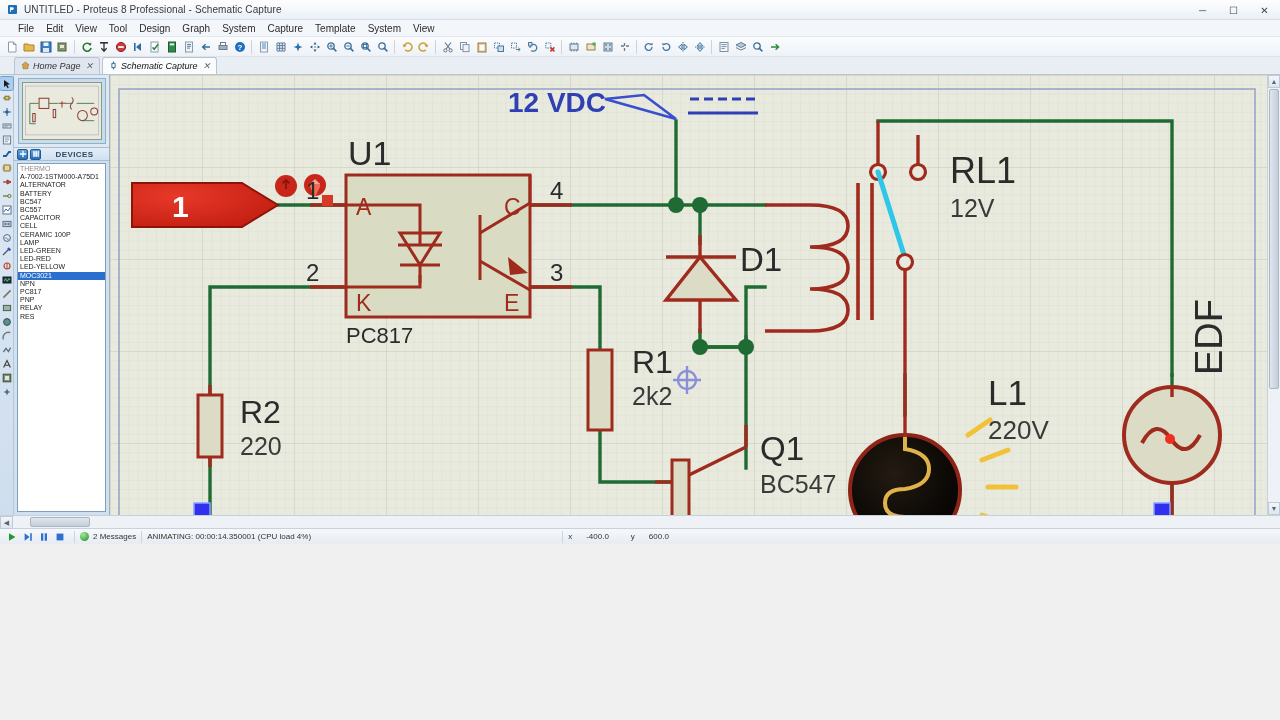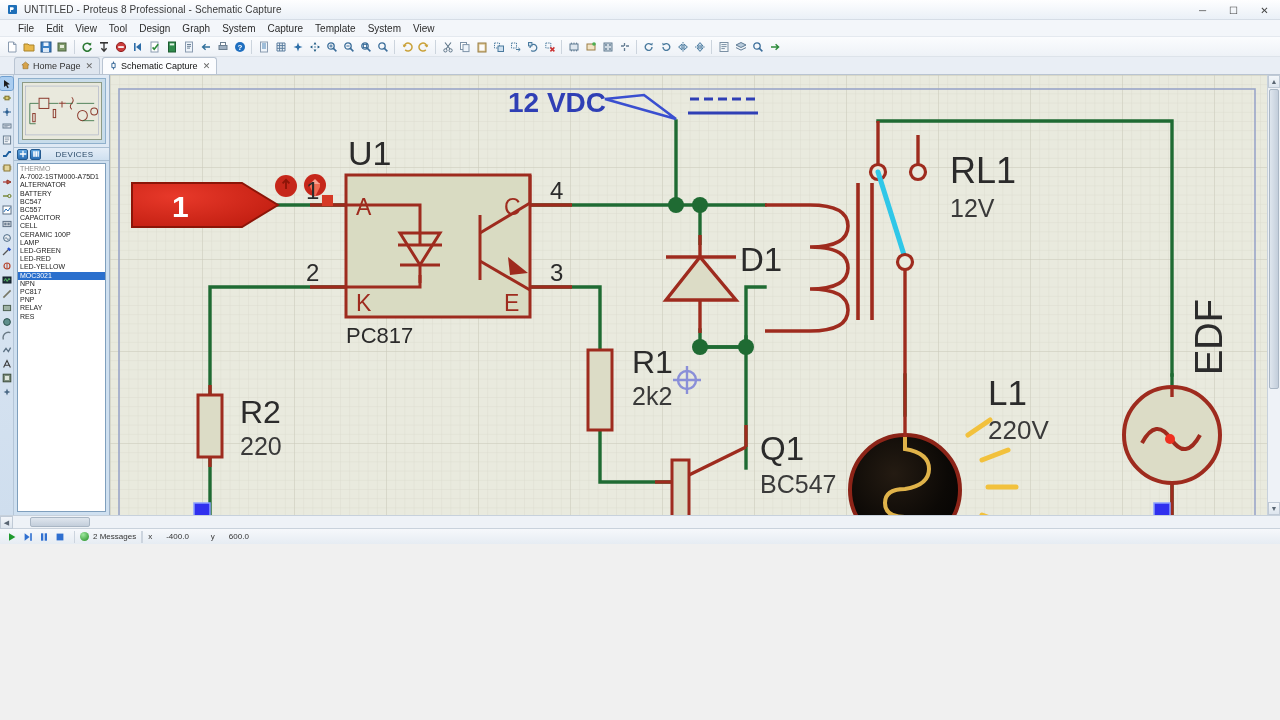--- a/index.html
+++ b/index.html
@@ -69,20 +69,21 @@
   }
   .tbtn svg { display:block; }
 
   
   .tabbar {
     height: 18px; flex: 0 0 18px;
     background: #e9eef5;
     display: flex; align-items: flex-end;
     padding-left: 14px;
     border-bottom: 1px solid #b9c4d2;
+    font-style: italic;
   }
   .tab {
     height: 17px; display: flex; align-items: center; gap: 3px;
     padding: 0 6px; font-size: 9px; color: #333;
     background: #dfe6ef; border: 1px solid #b9c4d2; border-bottom: none;
     border-radius: 3px 3px 0 0; margin-right: 2px;
   }
   .tab.active { background: #fbfcfe; color: #111; }
   .tab .x { font-size: 9px; color: #666; margin-left: 2px; }
 
@@ -143,21 +144,21 @@
   }
   .devhbtn {
     width: 11px; height: 11px; border-radius: 2px;
     background: linear-gradient(#5fa5e0, #2a6fb5);
     border: 1px solid #23598f;
     display: flex; align-items: center; justify-content: center;
     color: #fff; font-size: 7px; font-weight: bold;
   }
   .devtitle {
     flex: 1; text-align: center; font-size: 8px;
-    color: #2b4a68; font-weight: normal; letter-spacing: .4px;
+    color: #2b4a68; font-weight: bold; letter-spacing: .4px;
   }
   .devlistwrap {
     flex: 1 1 auto; min-height: 0;
     background: #cfe0f0;
     padding: 2px 3px 3px 3px;
     display: flex; flex-direction: column;
   }
   .devlist {
     flex: 1 1 auto;
     background: #ffffff;
@@ -1171,20 +1172,23 @@
             <rect x="1.6" y="1.6" width="6.8" height="6.8" fill="#2f6fd0"></rect>
           </svg>
       </div>
     </div>
     <div class="sb-div"></div>
     <div class="sb-cell">
       <span class="msgdot"></span>
       <span>2 Messages</span>
     </div>
     <div class="sb-div"></div>
+    <div class="sb-cell" style="min-width:420px">
+      <span>ANIMATING: 00:00:14.350001 (CPU load 4%)</span>
+    </div>
     <div class="sb-div"></div>
     <div class="sb-cell">
       <span style="margin-right:14px">x</span>
       <span style="margin-right:22px">-400.0</span>
       <span style="margin-right:14px">y</span>
       <span>600.0</span>
     </div>
   </div>
 </div>
 

